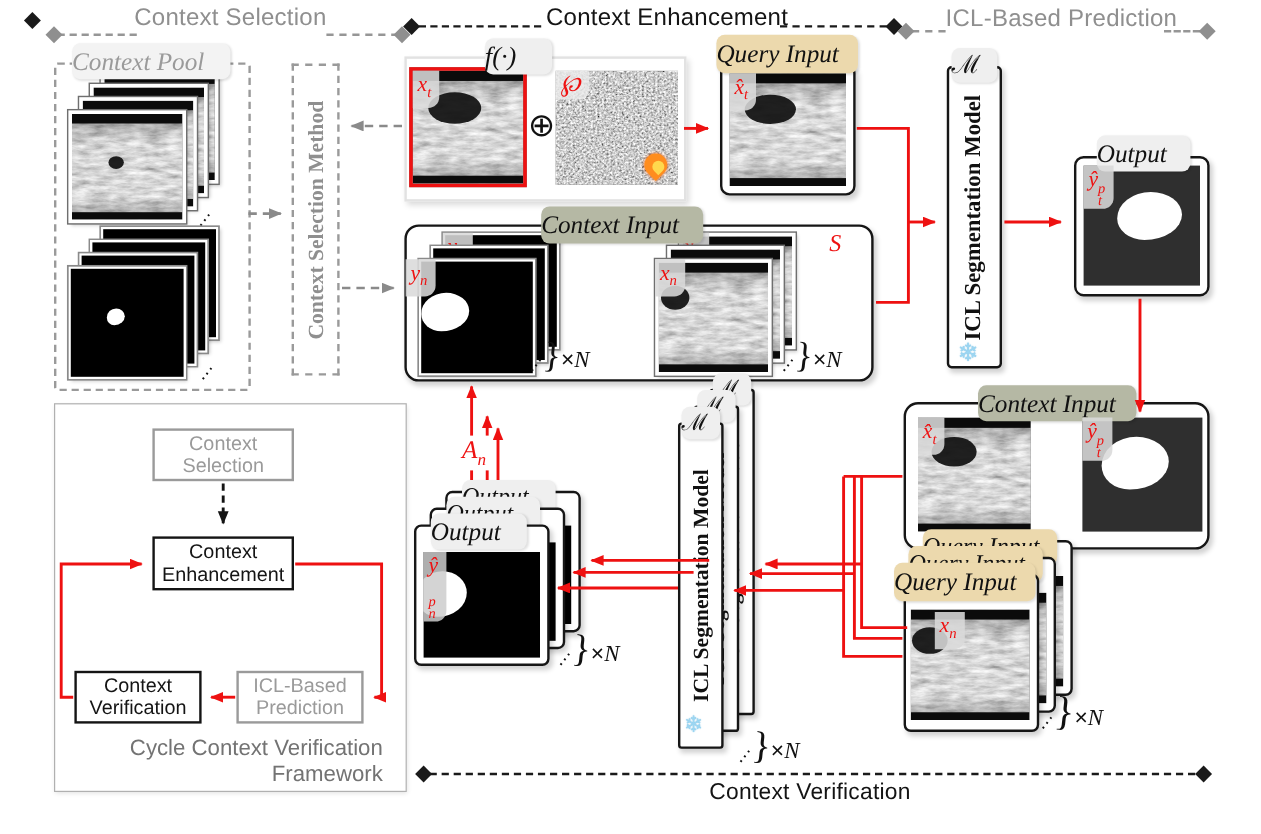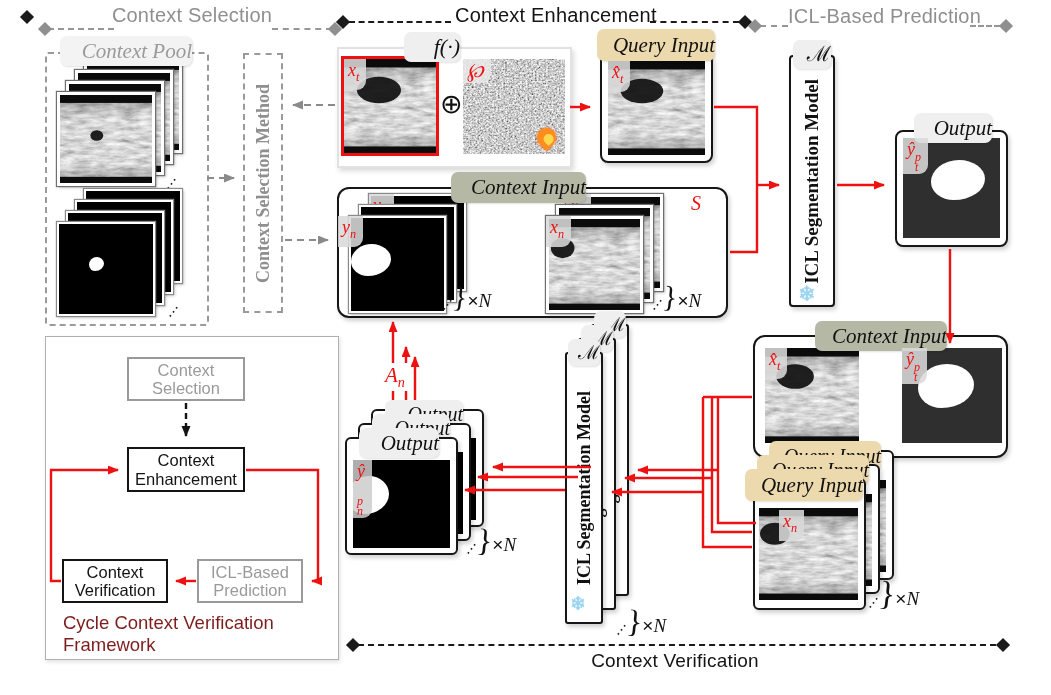--- a/index.html
+++ b/index.html
@@ -9,21 +9,21 @@
   .it{font-family:"Liberation Serif",serif;font-style:italic}
   .ser{font-family:"Liberation Serif",serif}
   .red{color:#ee1111}
   .grayt{color:#8f8f8f}
   .hdr{font-size:20px;letter-spacing:.2px;text-align:center;white-space:nowrap}
   .dashseg{border-top:2.5px dashed #1a1a1a;height:0}
   .dashseg.gray{border-top:2.5px dashed #969696}
   .diamond{width:10px;height:10px;background:#1a1a1a;transform:rotate(45deg)}
   .diamond.gray{background:#8f8f8f}
   .bbox{border:2.5px solid #161616;border-radius:8px;background:#fff;box-shadow:2px 3px 4px rgba(0,0,0,.18);box-sizing:border-box}
-  .chipL{background:#efefef;border-radius:7px;text-align:right;color:#111;
+  .chipL{background:#efefef;border-radius:7px;text-align:left;color:#111;
          font-family:"Liberation Serif",serif;font-style:italic;box-shadow:1px 1px 2px rgba(0,0,0,.12)}
   .chip-olive{background:#b5b8a4}
   .chip-tan{background:#ecd9ad}
   .chip-pool{background:#f3f3f3;color:#9a9a9a}
   .vtext{writing-mode:vertical-rl;transform:rotate(180deg);font-family:"Liberation Serif",serif;
          font-weight:bold;white-space:nowrap}
   .usframe{position:absolute;border:3px solid #fff;box-shadow:0 0 0 1.2px #6f6f6f,2px 2px 3px rgba(0,0,0,.22);
            background:#7a7a7a;overflow:hidden;box-sizing:border-box}
   .mask{position:absolute;background:#000;border:2.5px solid #fff;box-shadow:0 0 0 1.2px #8a8a8a,2px 2px 3px rgba(0,0,0,.2);
         box-sizing:border-box;overflow:hidden}
@@ -377,21 +377,21 @@
     </div>
   <div class="fw-node fw-black" style="left:127px;top:447px;width:118px;height:45px">
       <span>Context Enhancement</span>
     </div>
   <div class="fw-node fw-black" style="left:62px;top:559px;width:106px;height:44px">
       <span>Context Verification</span>
     </div>
   <div class="fw-node fw-gray" style="left:197px;top:559px;width:106px;height:44px">
       <span>ICL-Based Prediction</span>
     </div>
-  <div class="abs" style="left:63px;top:612px;width:256px;text-align:left;font-size:18.5px;color:#7f1d1d;line-height:1.2">Cycle Context Verification Framework</div>
+  <div class="abs" style="left:63px;top:612px;width:256px;text-align:right;font-size:18.5px;color:#737373;line-height:1.2">Cycle Context Verification Framework</div>
 
   <div class="abs dashseg" style="left:358px;top:644px;width:638px"></div>
   <div class="abs diamond" style="left:348px;top:640px"></div>
   <div class="abs diamond" style="left:998px;top:640px"></div>
   <div class="abs hdr" style="left:545px;top:650px;width:260px;color:#141414;font-size:19px">Context Verification</div>
 
   <svg class="overlay" width="1051" height="695" style="z-index:2">
     <defs>
       <marker id="mr" markerWidth="12" markerHeight="10" refX="10" refY="4.5" orient="auto" markerUnits="userSpaceOnUse">
         <path d="M0,0 L11,4.5 L0,9 z" fill="#ee1111"></path>

